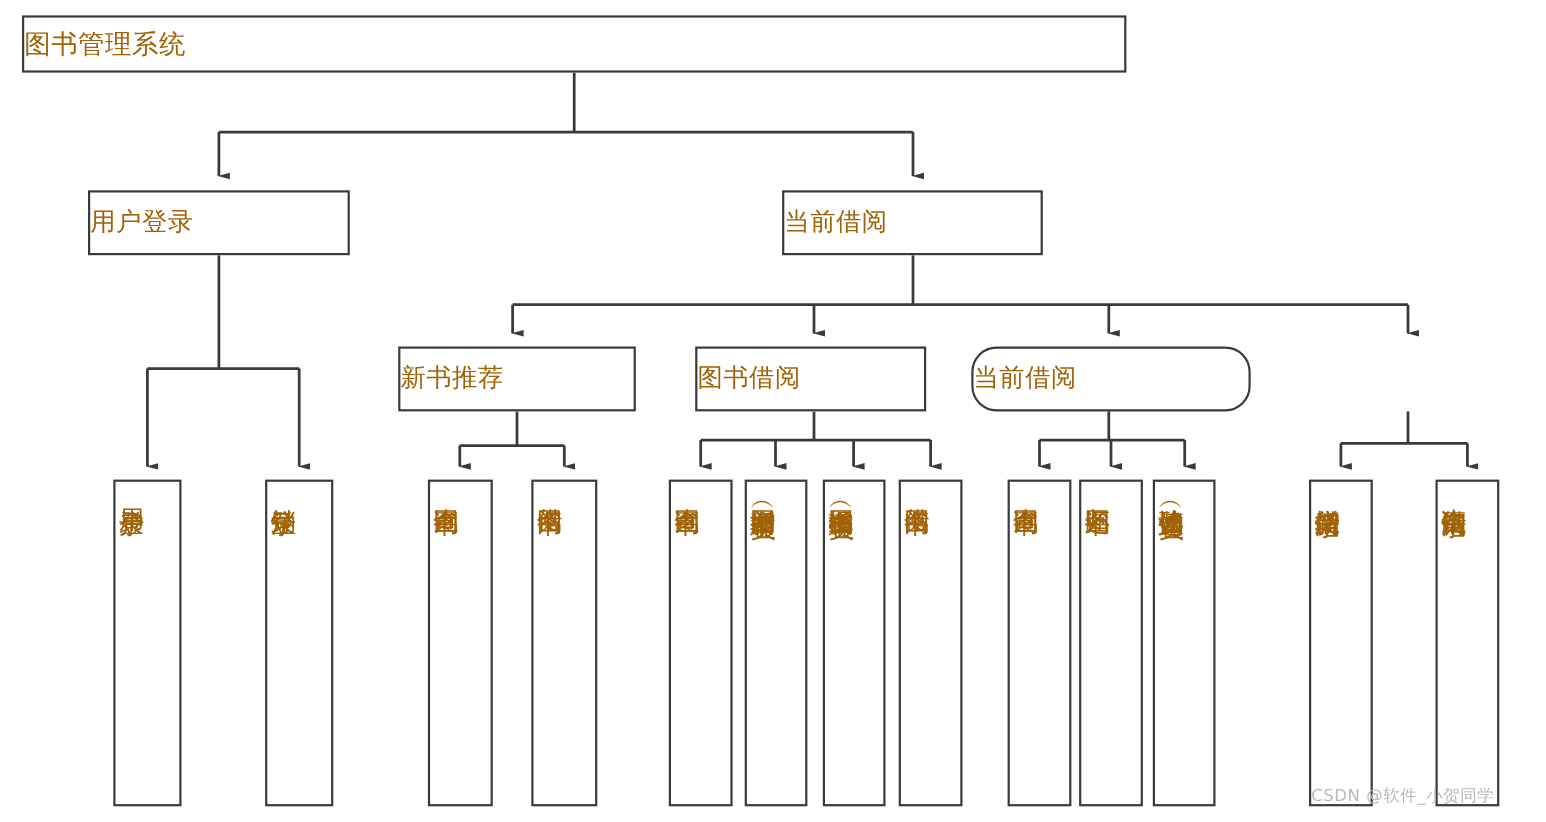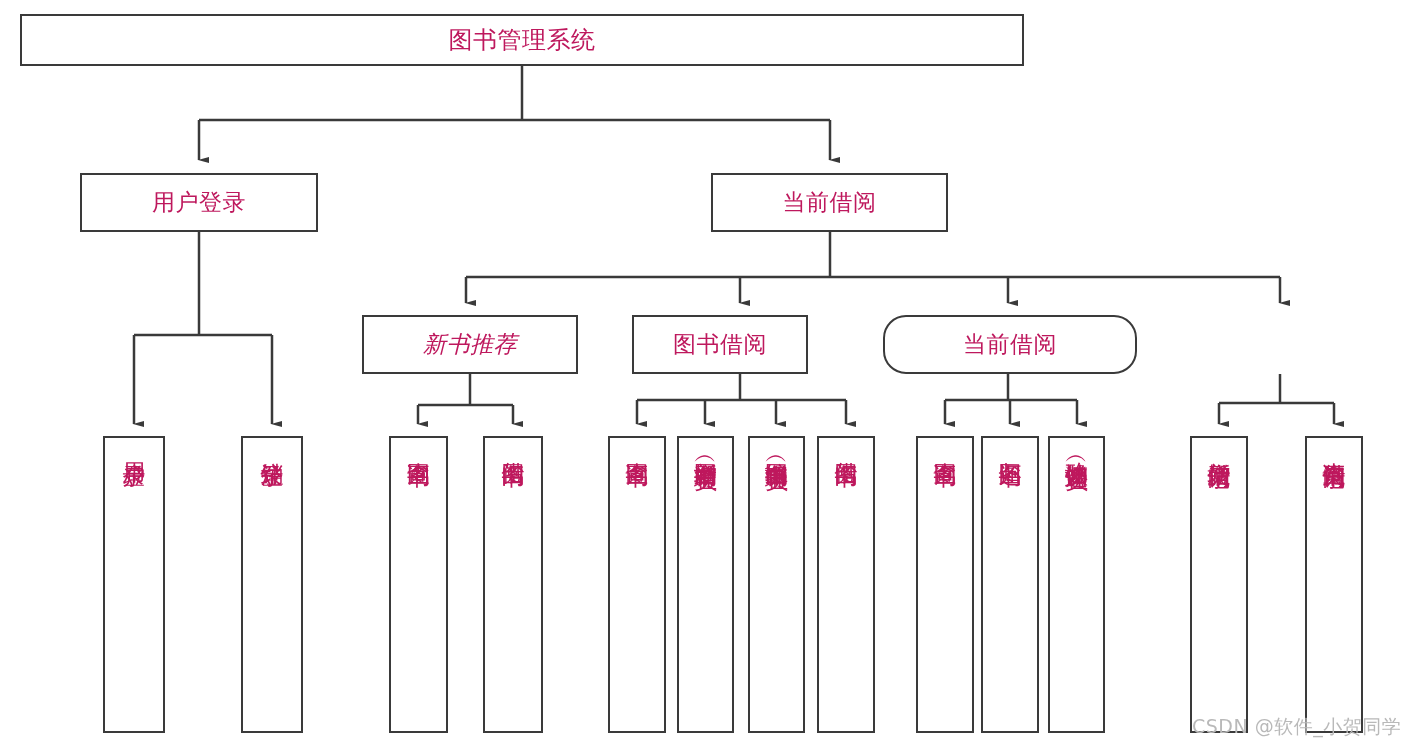--- a/index.html
+++ b/index.html
@@ -25,22 +25,21 @@
     width: 1405px;
     height: 747px;
   }
   .node {
     position: absolute;
     box-sizing: border-box;
     background: #ffffff;
     border: 2.5px solid #3a3a3a;
     display: flex;
     align-items: center;
-    justify-content: center;
-    color: #be185d;
+    color: #a16207;
     z-index: 2;
   }
   .node-h {
     font-size: 23px;
     line-height: 1.1;
     letter-spacing: 0.5px;
     white-space: nowrap;
   }
   .node-v {
     font-size: 23px;
@@ -55,21 +54,21 @@
     -webkit-writing-mode: vertical-rl;
     display: block;
     white-space: nowrap;
     height: auto;
   }
   .node-title {
     font-size: 24px;
   }
   .watermark {
     position: absolute;
-    font-size: 19px;
+    font-size: 15px;
     color: #b9b9b9;
     white-space: nowrap;
     z-index: 3;
     letter-spacing: 0.5px;
   }
 </style>
 </head>
 <body>
 
 <div id="diagram-root">
@@ -129,24 +128,24 @@
     <span>图书管理系统</span>
   </div>
 
   <div class="node node-h" style="left:80px; top:173px; width:238px; height:59px;">
     <span>用户登录</span>
   </div>
   <div class="node node-h" style="left:711px; top:173px; width:237px; height:59px;">
     <span>当前借阅</span>
   </div>
 
-  <div class="node node-h" style="left:362px; top:315px; width:216px; height:59px;font-style:italic;">
+  <div class="node node-h" style="left:362px; top:315px; width:216px; height:59px;">
     <span>新书推荐</span>
   </div>
-  <div class="node node-h" style="left:632px; top:315px; width:176px; height:59px;">
+  <div class="node node-h" style="left:632px; top:315px; width:210px; height:59px;">
     <span>图书借阅</span>
   </div>
   <div class="node node-h" style="left:883px; top:315px; width:254px; height:59px;border-radius:23px;">
     <span>当前借阅</span>
   </div>
 
   <div class="node node-v" style="left:103px; top:436px; width:62px; height:297px;">
     <span class="vlabel">用户登录</span>
   </div>
   <div class="node node-v" style="left:241px; top:436px; width:62px; height:297px;">

